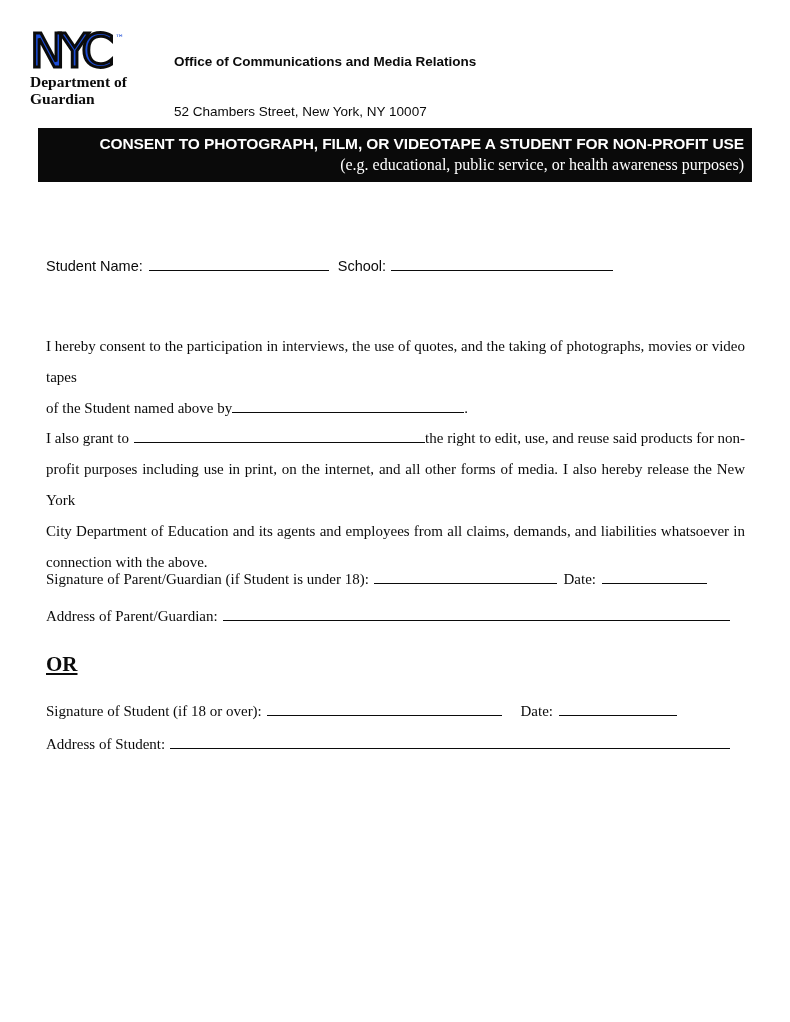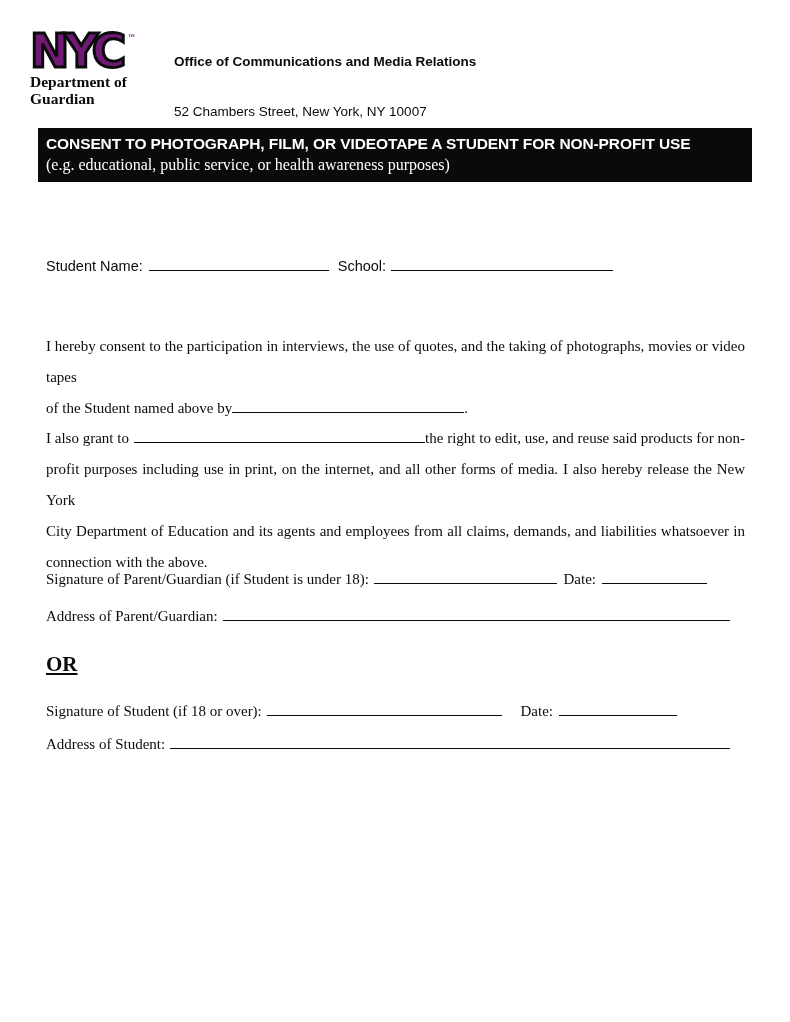--- a/index.html
+++ b/index.html
@@ -11,43 +11,43 @@
     color:#0b0b0b;
     font-family:"Liberation Serif","DejaVu Serif",serif;
     overflow:hidden;
   }
 
   
   .letterhead { position:absolute; top:16px; left:30px; display:flex; }
   .logo { width:128px; }
   .logo-nyc {
     font-family:"DejaVu Sans","Liberation Sans",sans-serif;
-    font-weight:bold; font-size:47px; line-height:44px;
-    letter-spacing:-5px; color:#701a75;
+    font-weight:normal; font-size:47px; line-height:44px;
+    letter-spacing:-5px; color:#1d4ed8;
     -webkit-text-stroke:3px #0b0b0b;
   }
   .logo-nyc .tm {
     -webkit-text-stroke:0; font-size:9px; letter-spacing:0;
     vertical-align:26px; margin-left:6px;
   }
   .logo-dept {
     font-family:Liberation Serif, serif;
     font-weight:bold; font-size:15.5px; line-height:17px; margin-top:0;
   }
   .office {
     font-family:"Liberation Sans","DejaVu Sans",sans-serif;
     font-size:13.5px; line-height:16.5px; padding-top:5px; margin-left:16px;
     white-space:pre-wrap;
   }
   .office .b { font-weight:bold; }
 
   
   .title-bar {
     position:absolute; left:38px; right:38px; top:128px;
-    background:#0a0a0a; color:#fff; text-align:left;
+    background:#0a0a0a; color:#fff; text-align:right;
     padding:7px 8px 8px;
   }
   .title-main {
     font-family:"Liberation Sans","DejaVu Sans",sans-serif;
     font-weight:bold; font-size:15.5px; letter-spacing:-0.1px;
   }
   .title-sub { font-size:16px; margin-top:3px; }
 
   
   .blank {

